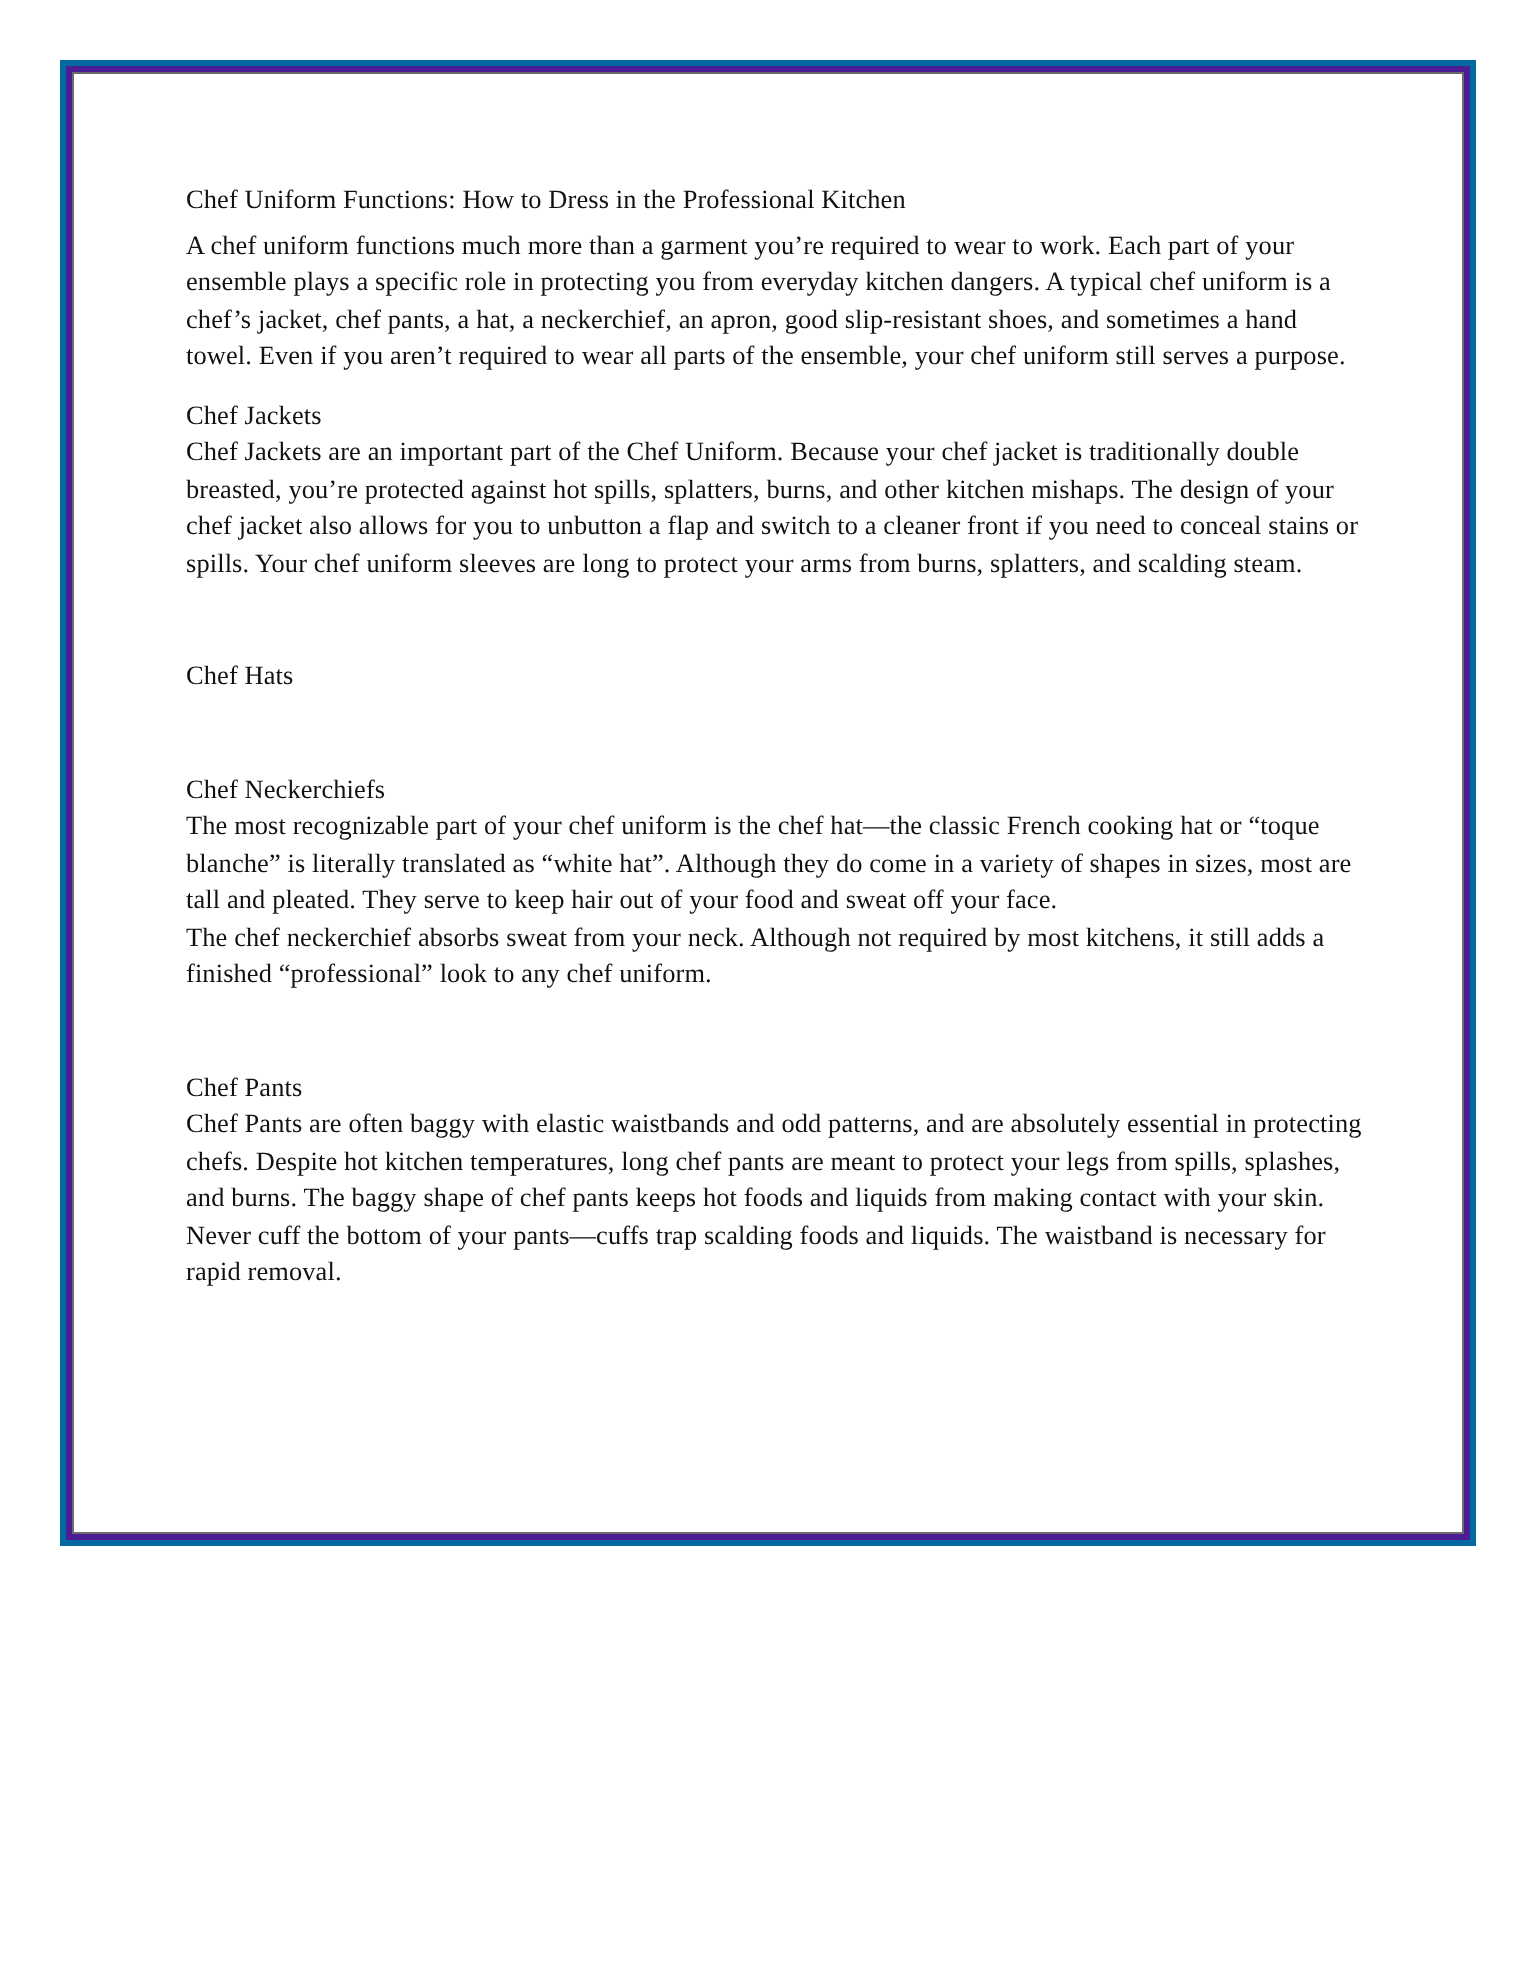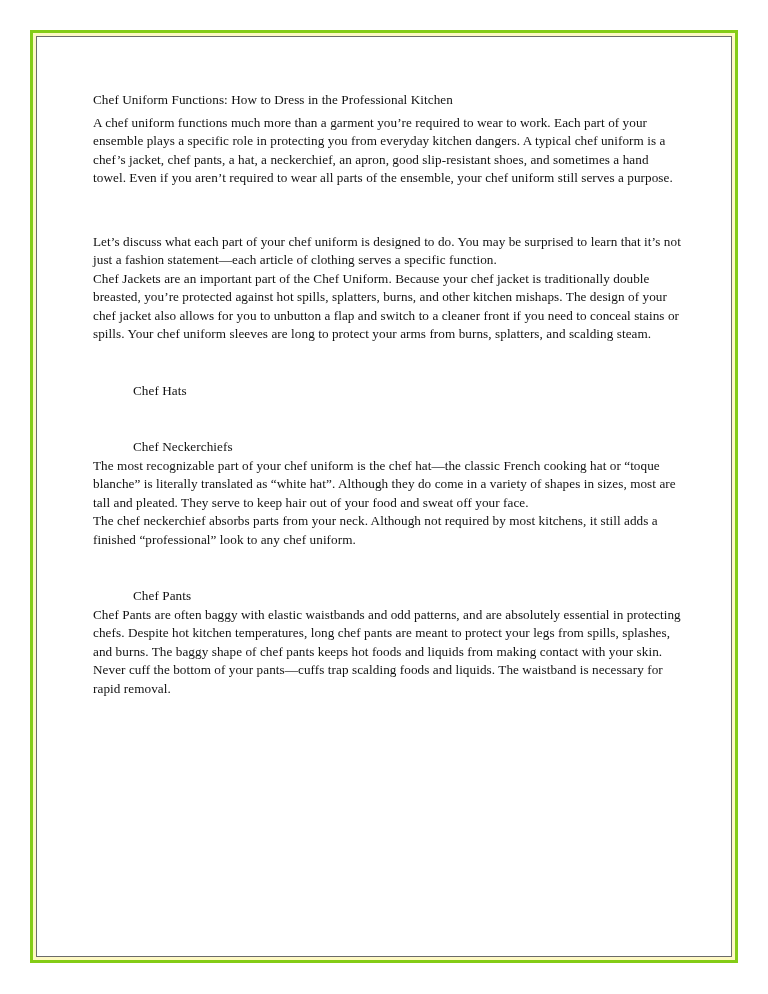--- a/index.html
+++ b/index.html
@@ -21,24 +21,24 @@
     height: 994px;
     background: #ffffff;
   }
 
   
   .page-frame-outer {
     position: absolute;
     left: 30px;
     top: 30px;
     width: 708px;
-    height: 933px;
-    border: 3px solid #84cc16;
+    height: 743px;
+    border: 3px solid #0369a1;
     box-sizing: border-box;
-    background: #fef9c3;
+    background: #4c1d95;
   }
 
   
   .page-frame-inner {
     position: absolute;
     left: 3px;
     top: 3px;
     right: 3px;
     bottom: 3px;
     border: 1px solid #6b6b6b;
@@ -60,50 +60,50 @@
     text-align: left;
     margin: 0;
     color: #111111;
     letter-spacing: 0.005em;
   }
 
   
   .doc-block.gap-title     { margin-top: 0px; }
   .doc-block.gap-para      { margin-top: 4px; }
   .doc-block.gap-section   { margin-top: 45px; }
-  .doc-block.gap-heading   { margin-top: 38px; margin-left: 40px; }
+  .doc-block.gap-heading   { margin-top: 38px; }
   .doc-block.gap-subheading{ margin-top: 11px; }
   .doc-block.gap-tight     { margin-top: 0; }
 </style>
 </head>
 <body>
 
 <div class="page-canvas">
   <div class="page-frame-outer">
     <div class="page-frame-inner">
 
       <div class="document-body">
 
         <p class="doc-block gap-title">Chef Uniform Functions: How to Dress in the Professional Kitchen</p>
 
         <p class="doc-block gap-para">A chef uniform functions much more than a garment you’re required to wear to work. Each part of your ensemble plays a specific role in protecting you from everyday kitchen dangers. A typical chef uniform is a chef’s jacket, chef pants, a hat, a neckerchief, an apron, good slip-resistant shoes, and sometimes a hand towel. Even if you aren’t required to wear all parts of the ensemble, your chef uniform still serves a purpose.</p>
 
-        <p class="doc-block gap-section">Let’s discuss what each part of your chef uniform is designed to do. You may be surprised to learn that it’s not just a fashion statement—each article of clothing serves a specific function.</p>
 
 
+        <p class="doc-block gap-subheading">Chef Jackets</p>
 
         <p class="doc-block gap-tight">Chef Jackets are an important part of the Chef Uniform. Because your chef jacket is traditionally double breasted, you’re protected against hot spills, splatters, burns, and other kitchen mishaps. The design of your chef jacket also allows for you to unbutton a flap and switch to a cleaner front if you need to conceal stains or spills. Your chef uniform sleeves are long to protect your arms from burns, splatters, and scalding steam.</p>
 
         <p class="doc-block gap-heading">Chef Hats</p>
 
         <p class="doc-block gap-heading">Chef Neckerchiefs</p>
 
         <p class="doc-block gap-tight">The most recognizable part of your chef uniform is the chef hat—the classic French cooking hat or “toque blanche” is literally translated as “white hat”. Although they do come in a variety of shapes in sizes, most are tall and pleated. They serve to keep hair out of your food and sweat off your face.</p>
 
-        <p class="doc-block gap-tight">The chef neckerchief absorbs parts from your neck. Although not required by most kitchens, it still adds a finished “professional” look to any chef uniform.</p>
+        <p class="doc-block gap-tight">The chef neckerchief absorbs sweat from your neck. Although not required by most kitchens, it still adds a finished “professional” look to any chef uniform.</p>
 
         <p class="doc-block gap-heading">Chef Pants</p>
 
         <p class="doc-block gap-tight">Chef Pants are often baggy with elastic waistbands and odd patterns, and are absolutely essential in protecting chefs. Despite hot kitchen temperatures, long chef pants are meant to protect your legs from spills, splashes, and burns. The baggy shape of chef pants keeps hot foods and liquids from making contact with your skin. Never cuff the bottom of your pants—cuffs trap scalding foods and liquids. The waistband is necessary for rapid removal.</p>
 
       </div>
 
     </div>
   </div>
 </div>

